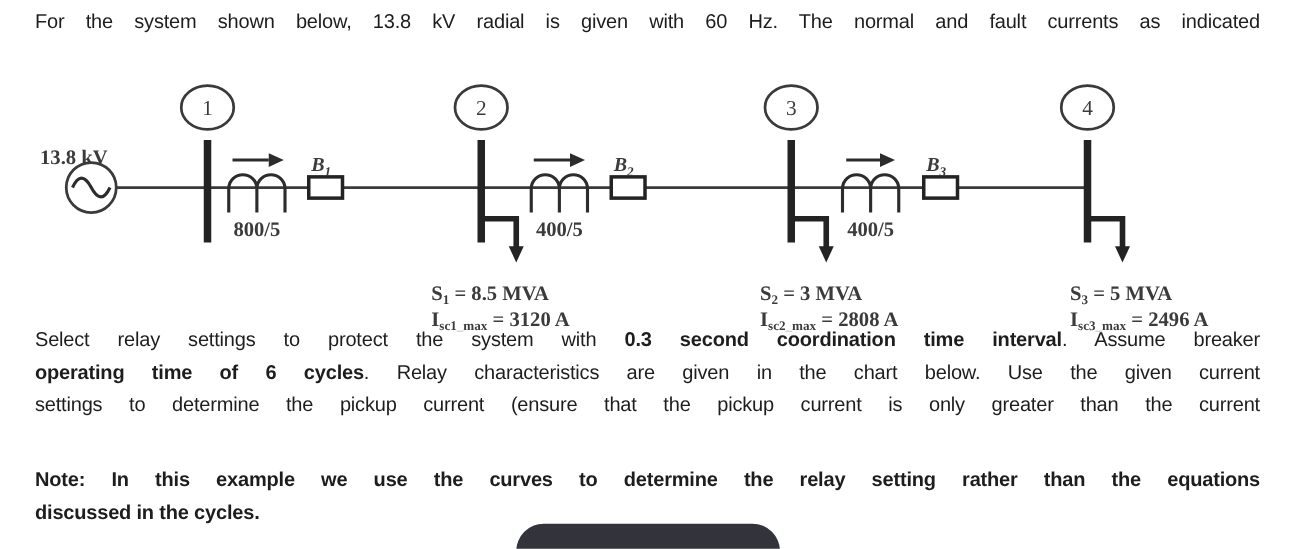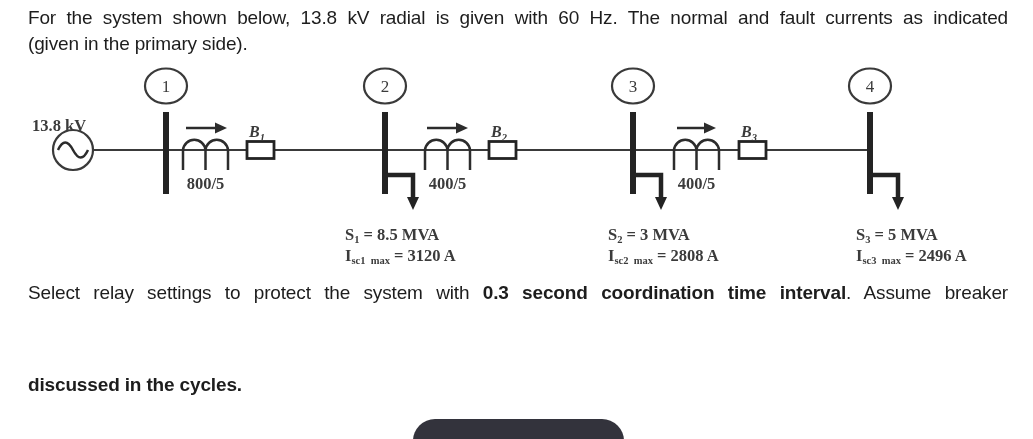--- a/index.html
+++ b/index.html
@@ -1,25 +1,25 @@
 <!DOCTYPE html>
 <html><head>
 <meta charset="utf-8">
 <style>
   html,body{margin:0;padding:0;}
   body{
     width:1033px;height:439px;background:#ffffff;position:relative;overflow:hidden;
     font-family:"Liberation Sans", sans-serif;color:#1d1d1d;
   }
-  .text-block{position:absolute;left:28px;width:980px;font-size:19px;line-height:26px;letter-spacing:-0.15px;}
+  .text-block{position:absolute;left:28px;width:980px;font-size:16px;line-height:26px;letter-spacing:-0.15px;}
   .line{display:block;}
   .jline{text-align:justify;text-align-last:justify;}
   .b{font-weight:bold;}
   #intro{top:5px;}
-  #problem{top:280px;}
+  #problem{top:260px;}
   #note{top:372px;font-weight:bold;}
   #diagram{position:absolute;top:60px;left:0;width:1033px;height:205px;}
   
   .wire{stroke:#3a3a3a;stroke-width:2.2;fill:none;}
   .busbar{stroke:#232323;stroke-width:6;fill:none;}
   .node{fill:#ffffff;stroke:#3a3a3a;stroke-width:2.2;}
   .sym{stroke:#2c2c2c;stroke-width:2.5;fill:none;}
   .arrowfill{fill:#2c2c2c;stroke:none;}
   .loadpath{stroke:#232323;stroke-width:4.5;fill:none;}
   .loadfill{fill:#232323;stroke:none;}
@@ -33,21 +33,20 @@
     border-radius:22px 22px 0 0;
   }
 </style>
 </head>
 <body>
 
 <div class="page">
 
   <div id="intro" class="text-block">
     <span class="line jline">For the system shown below, 13.8 kV radial is given with 60 Hz. The normal and fault currents as indicated</span>
-    <span class="line">(given in the primary side).</span>
   </div>
 
   <svg id="diagram" viewBox="0 0 1033 205">
 
     <line class="wire" x1="93" y1="90" x2="868" y2="90"></line>
 
     <g>
       <circle class="node" cx="73" cy="90" r="20"></circle>
       <path class="sym" d="M58 90 q7 -15 15 0 q8 15 15 0"></path>
     </g>
@@ -128,21 +127,24 @@
       <text class="dtext" x="608" y="201"><tspan>I</tspan><tspan class="sub" dy="3">sc2_max</tspan><tspan dy="-3"> = 2808 A</tspan></text>
     </g>
     <g>
       <text class="dtext" x="856" y="180"><tspan>S</tspan><tspan class="sub" dy="3">3</tspan><tspan dy="-3"> = 5 MVA</tspan></text>
       <text class="dtext" x="856" y="201"><tspan>I</tspan><tspan class="sub" dy="3">sc3_max</tspan><tspan dy="-3"> = 2496 A</tspan></text>
     </g>
   </svg>
 
   <div id="problem" class="text-block">
     <span class="line jline"><span>Select relay settings to protect the system with </span><span class="b">0.3 second coordination time interval</span><span>. Assume breaker</span></span>
+    <span class="line jline"><span class="b">operating time of 6 cycles</span><span>. Relay characteristics are given in the chart below. Use the given current</span></span>
+    <span class="line jline">settings to determine the pickup current (ensure that the pickup current is only greater than the current</span>
   </div>
 
   <div id="note" class="text-block">
+    <span class="line jline">Note: In this example we use the curves to determine the relay setting rather than the equations</span>
     <span class="line">discussed in the cycles.</span>
   </div>
 
   <div id="dark-card" style="background: rgb(51, 51, 60);"></div>
 
 </div>
 
 </body></html>

